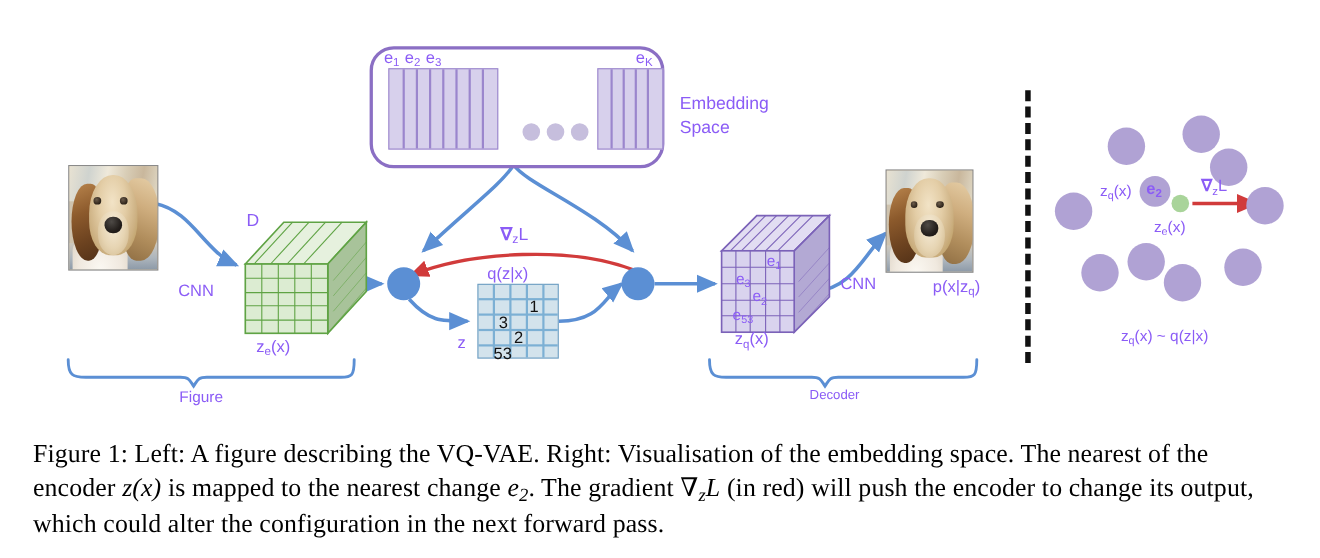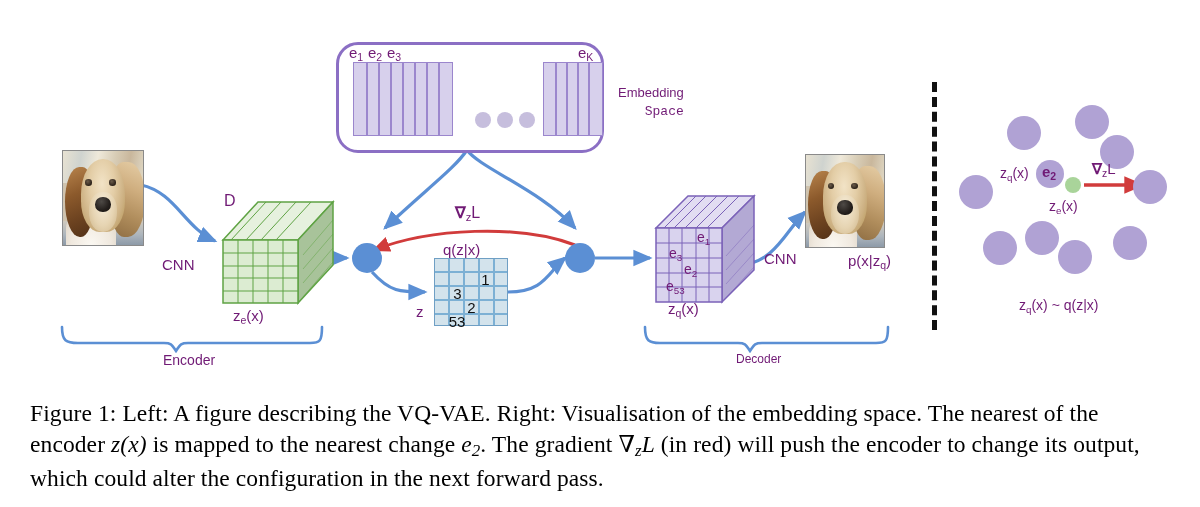--- a/index.html
+++ b/index.html
@@ -124,21 +124,21 @@
   }
   .emb-dot {
     position: absolute;
     width: 16px; height: 16px;
     border-radius: 50%;
     background: #c6bedd;
   }
   .lbl {
     position: absolute;
     font-family: "Liberation Sans", sans-serif;
-    color: #701a75;
+    color: #8b5cf6;
     white-space: nowrap;
   }
   .lbl .sb { font-size: 0.7em; vertical-align: -0.3em; }
   
   .cube { position: absolute; }
   
   .qgrid {
     position: absolute;
     background: #d3e3ec;
     border: 1.5px solid #6f9fc4;
@@ -291,23 +291,23 @@
   <span class="lbl" style="left:368px; top:44px; font-size:15px;">
     <span>e</span><span class="sb">2</span>
   </span>
   <span class="lbl" style="left:387px; top:44px; font-size:15px;">
     <span>e</span><span class="sb">3</span>
   </span>
   <span class="lbl" style="left:578px; top:44px; font-size:15px;">
     <span>e</span><span class="sb">K</span>
   </span>
 
-  <span class="lbl" style="left:618px; top:84px; font-size:13px; text-align:center; line-height:1.35;">
+  <span class="lbl" style="left:618px; top:84px; font-size:16px; text-align:center; line-height:1.35;">
     <span>Embedding</span><br>
-    <span style="display:inline-block; width:100%; text-align:right;font-family:Liberation Mono, monospace;">Space</span>
+    <span style="display:inline-block; width:100%; text-align:left;">Space</span>
   </span>
 
   <div class="node" style="left:352px; top:243px; width:30px; height:30px;"></div>
   <div class="node" style="left:565px; top:243px; width:30px; height:30px;"></div>
 
   <span class="lbl" style="left:455px; top:203px; font-size:16px; font-weight:bold;">
     <span class="nab">∇</span><span class="sb" style="font-weight:normal;">z</span><span style="font-weight:normal;">L</span>
   </span>
 
   <span class="lbl" style="left:443px; top:241px; font-size:15px;">q(z|x)</span>
@@ -383,21 +383,21 @@
     <div class="muzzle"></div>
     <div class="eye-l"></div>
     <div class="eye-r"></div>
     <div class="nose"></div>
   </div>
 
   <span class="lbl" style="left:848px; top:252px; font-size:15px;">
     <span>p(x|z</span><span class="sb">q</span><span>)</span>
   </span>
 
-  <span class="lbl" style="left:163px; top:352px; font-size:14px;">Encoder</span>
+  <span class="lbl" style="left:163px; top:352px; font-size:14px;">Figure</span>
   <span class="lbl" style="left:736px; top:352px; font-size:12px;">Decoder</span>
 
   <div class="dashline" style="left:932px; top:82px; height:248px;"></div>
 
   <div class="pdot" style="left:1007px; top:116px; width:34px; height:34px;"></div>
   <div class="pdot" style="left:1075px; top:105px; width:34px; height:34px;"></div>
   <div class="pdot" style="left:1100px; top:135px; width:34px; height:34px;"></div>
   <div class="pdot" style="left:959px; top:175px; width:34px; height:34px;"></div>
   <div class="pdot" style="left:1036px; top:160px; width:28px; height:28px;"></div>
   <div class="pdot" style="left:1133px; top:170px; width:34px; height:34px;"></div>

